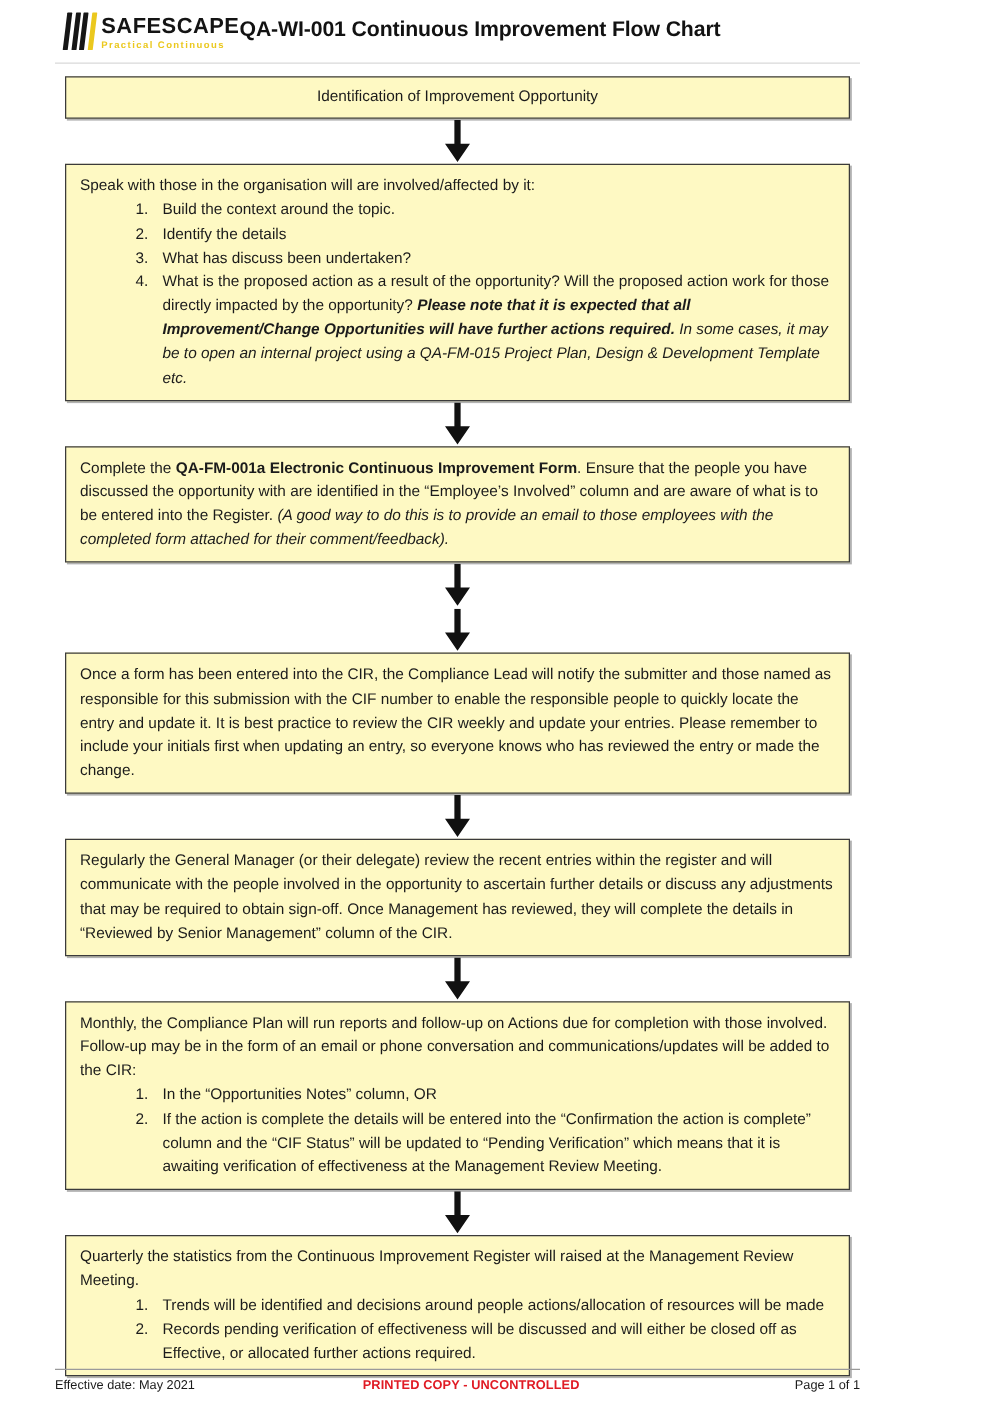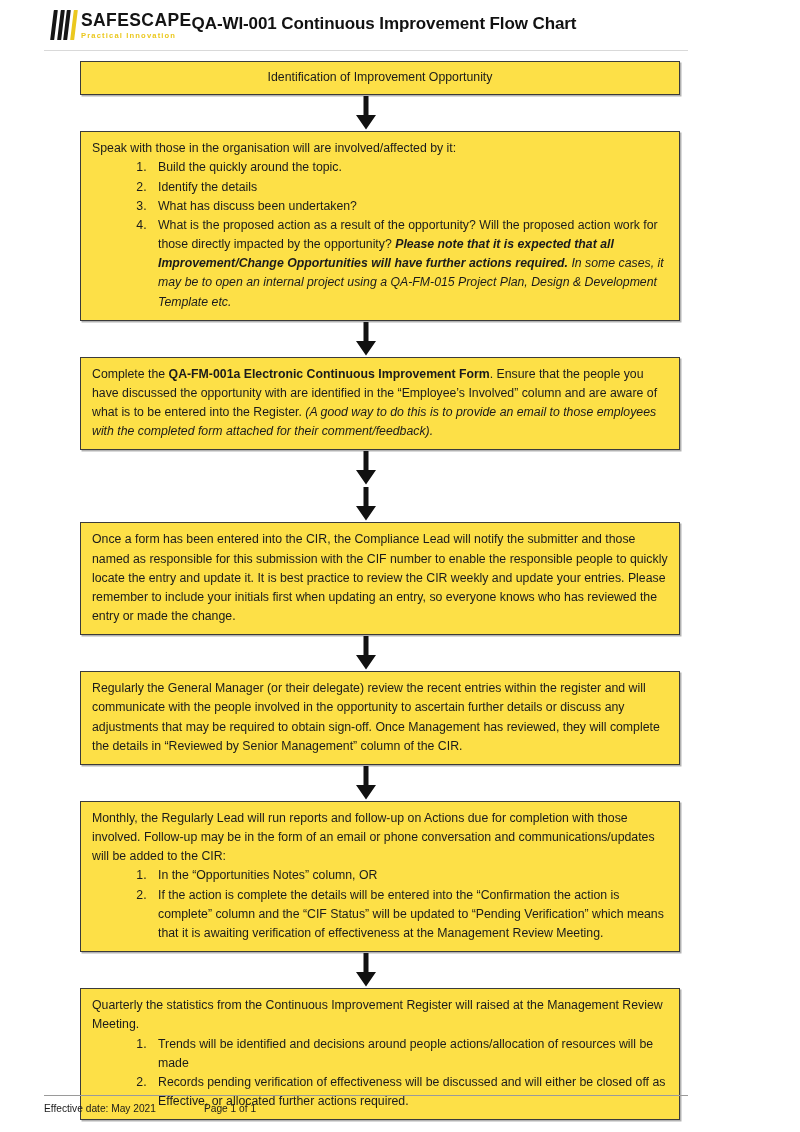--- a/index.html
+++ b/index.html
@@ -95,27 +95,26 @@
     background: #d9d9d9;
   }
 
   
   .flow {
     margin-top: 13px;
   }
   .box {
     border: 1.4px solid #3b3b3b;
     box-sizing: border-box;
-    background: #fde047;
+    background: #fef9c3;
     padding: 7px 11px 8px 11px;
     font-size: 12.3px;
     line-height: 1.56;
     color: #1b1b1b;
     box-shadow: 1.5px 1.5px 0 rgba(0,0,0,0.30);
-    margin-left: 28px;
   }
   .box.centered {
     text-align: center;
     padding: 6px 11px 7px 11px;
   }
   .box p {
     margin: 0;
   }
   .box ol {
     margin: 0;
@@ -152,21 +151,20 @@
   .footer-rule {
     height: 1px;
     background: #9a9a9a;
     margin-bottom: 7px;
   }
   .footer {
     display: flex;
     align-items: baseline;
     font-size: 10.2px;
     color: #1a1a1a;
-    gap: 48px;
   }
   .footer-left { flex: 0 0 auto; }
   .footer-center {
     flex: 1;
     text-align: center;
     color: #e01b24;
     font-weight: bold;
     font-size: 10.2px;
     letter-spacing: 0.1px;
     padding-right: 38px;
@@ -185,21 +183,21 @@
   <div class="header">
     <div class="logo">
       <div class="logo-bars">
         <div class="logo-bar"></div>
         <div class="logo-bar"></div>
         <div class="logo-bar"></div>
         <div class="logo-bar accent"></div>
       </div>
       <div class="logo-text-wrap">
         <div class="logo-name">SAFESCAPE</div>
-        <div class="logo-tagline">Practical Innovation</div>
+        <div class="logo-tagline">Practical Continuous</div>
       </div>
     </div>
     <div class="doc-title">QA-WI-001 Continuous Improvement Flow Chart</div>
   </div>
   <div class="header-rule"></div>
 
   <div class="flow">
 
     <div class="box centered">
       <p>Identification of Improvement Opportunity</p>
@@ -207,21 +205,21 @@
 
     <div class="arrow">
       <svg width="26" height="34" viewBox="0 0 26 34">
           <path d="M10.5 0 H15.5 V19 H23 L13 33.5 L3 19 H10.5 Z" fill="#111111"></path>
         </svg>
     </div>
 
     <div class="box">
       <p>Speak with those in the organisation will are involved/affected by it:</p>
       <ol>
-        <li>Build the quickly around the topic.</li>
+        <li>Build the context around the topic.</li>
         <li>Identify the details</li>
         <li>What has discuss been undertaken?</li>
         <li><span>What is the proposed action as a result of the opportunity? Will the proposed action work for those directly impacted by the opportunity? </span><span class="bi">Please note that it is expected that all Improvement/Change Opportunities will have further actions required.</span><i> In some cases, it may be to open an internal project using a QA-FM-015 Project Plan, Design &amp; Development Template etc.</i></li>
       </ol>
     </div>
 
     <div class="arrow">
       <svg width="26" height="34" viewBox="0 0 26 34">
           <path d="M10.5 0 H15.5 V19 H23 L13 33.5 L3 19 H10.5 Z" fill="#111111"></path>
         </svg>
@@ -258,21 +256,21 @@
       <p>Regularly the General Manager (or their delegate) review the recent entries within the register and will communicate with the people involved in the opportunity to ascertain further details or discuss any adjustments that may be required to obtain sign-off. Once Management has reviewed, they will complete the details in “Reviewed by Senior Management” column of the CIR.</p>
     </div>
 
     <div class="arrow">
       <svg width="26" height="34" viewBox="0 0 26 34">
           <path d="M10.5 0 H15.5 V19 H23 L13 33.5 L3 19 H10.5 Z" fill="#111111"></path>
         </svg>
     </div>
 
     <div class="box">
-      <p>Monthly, the Regularly Lead will run reports and follow-up on Actions due for completion with those involved. Follow-up may be in the form of an email or phone conversation and communications/updates will be added to the CIR:</p>
+      <p>Monthly, the Compliance Plan will run reports and follow-up on Actions due for completion with those involved. Follow-up may be in the form of an email or phone conversation and communications/updates will be added to the CIR:</p>
       <ol>
         <li>In the “Opportunities Notes” column, OR</li>
         <li>If the action is complete the details will be entered into the “Confirmation the action is complete” column and the “CIF Status” will be updated to “Pending Verification” which means that it is awaiting verification of effectiveness at the Management Review Meeting.</li>
       </ol>
     </div>
 
     <div class="arrow">
       <svg width="26" height="34" viewBox="0 0 26 34">
           <path d="M10.5 0 H15.5 V19 H23 L13 33.5 L3 19 H10.5 Z" fill="#111111"></path>
         </svg>
@@ -285,17 +283,18 @@
         <li>Records pending verification of effectiveness will be discussed and will either be closed off as Effective, or allocated further actions required.</li>
       </ol>
     </div>
 
   </div>
 
   <div class="footer-wrap">
     <div class="footer-rule"></div>
     <div class="footer">
       <div class="footer-left">Effective date: May 2021</div>
+      <div class="footer-center">PRINTED COPY - UNCONTROLLED</div>
       <div class="footer-right">Page 1 of 1</div>
     </div>
   </div>
 
 </div>
 
 </body></html>

